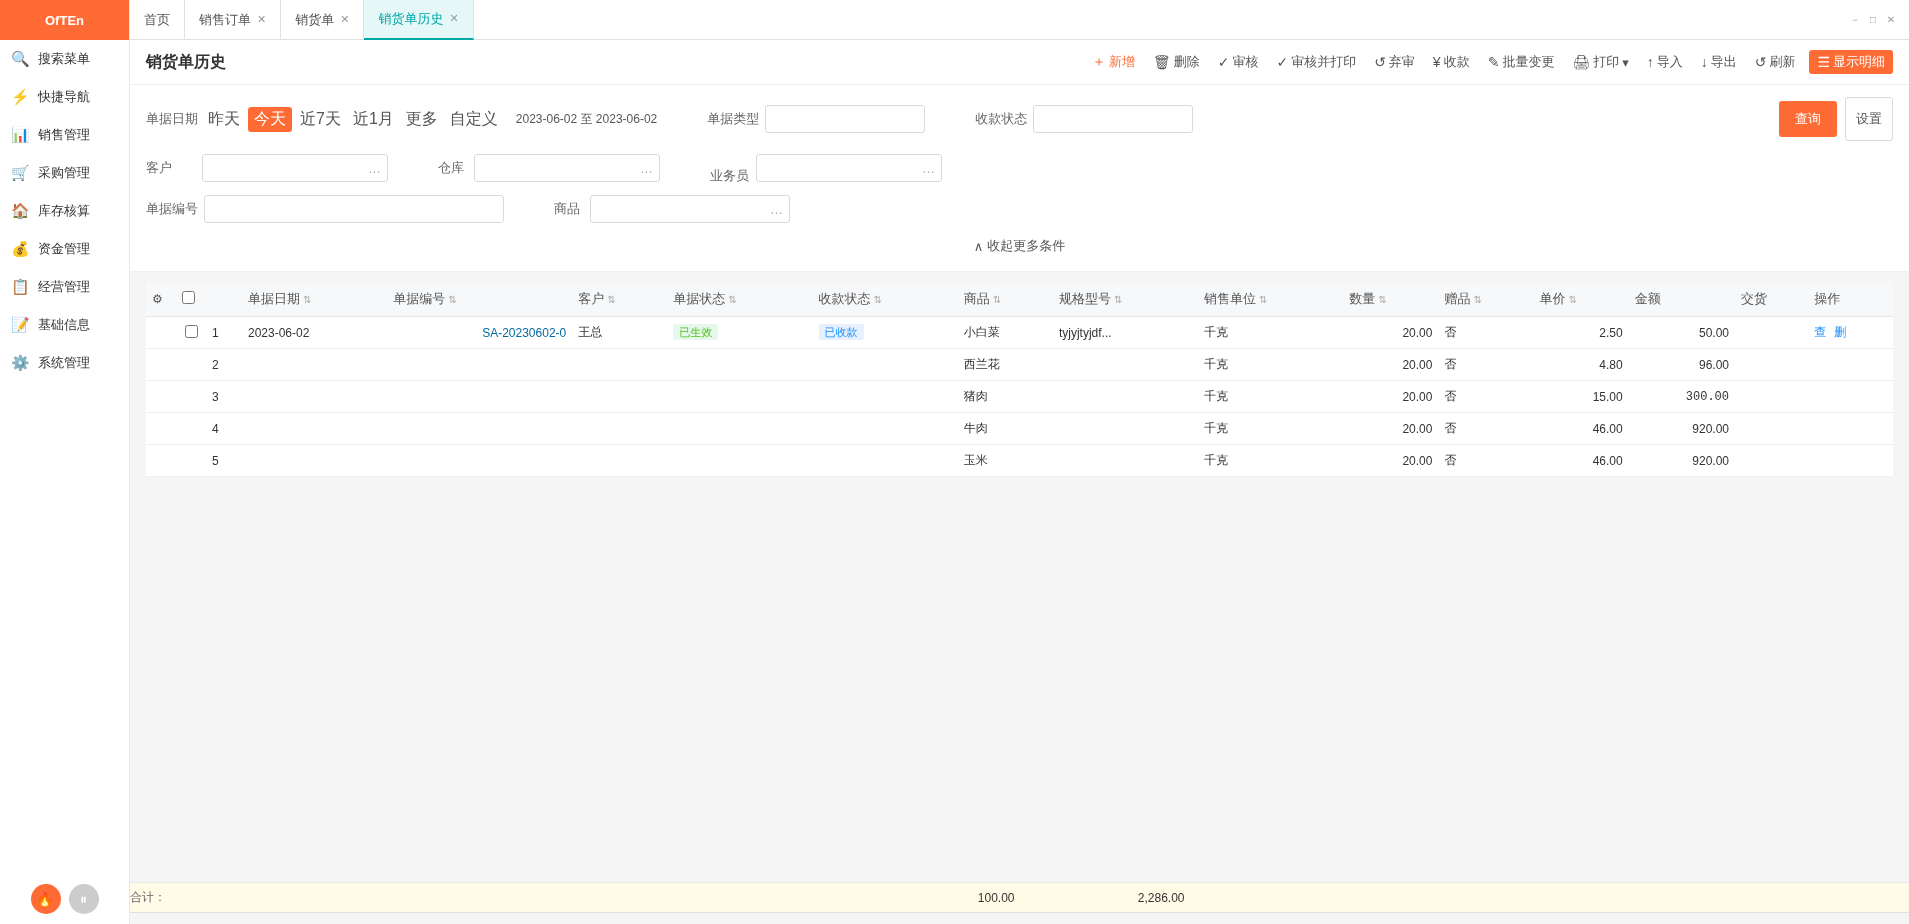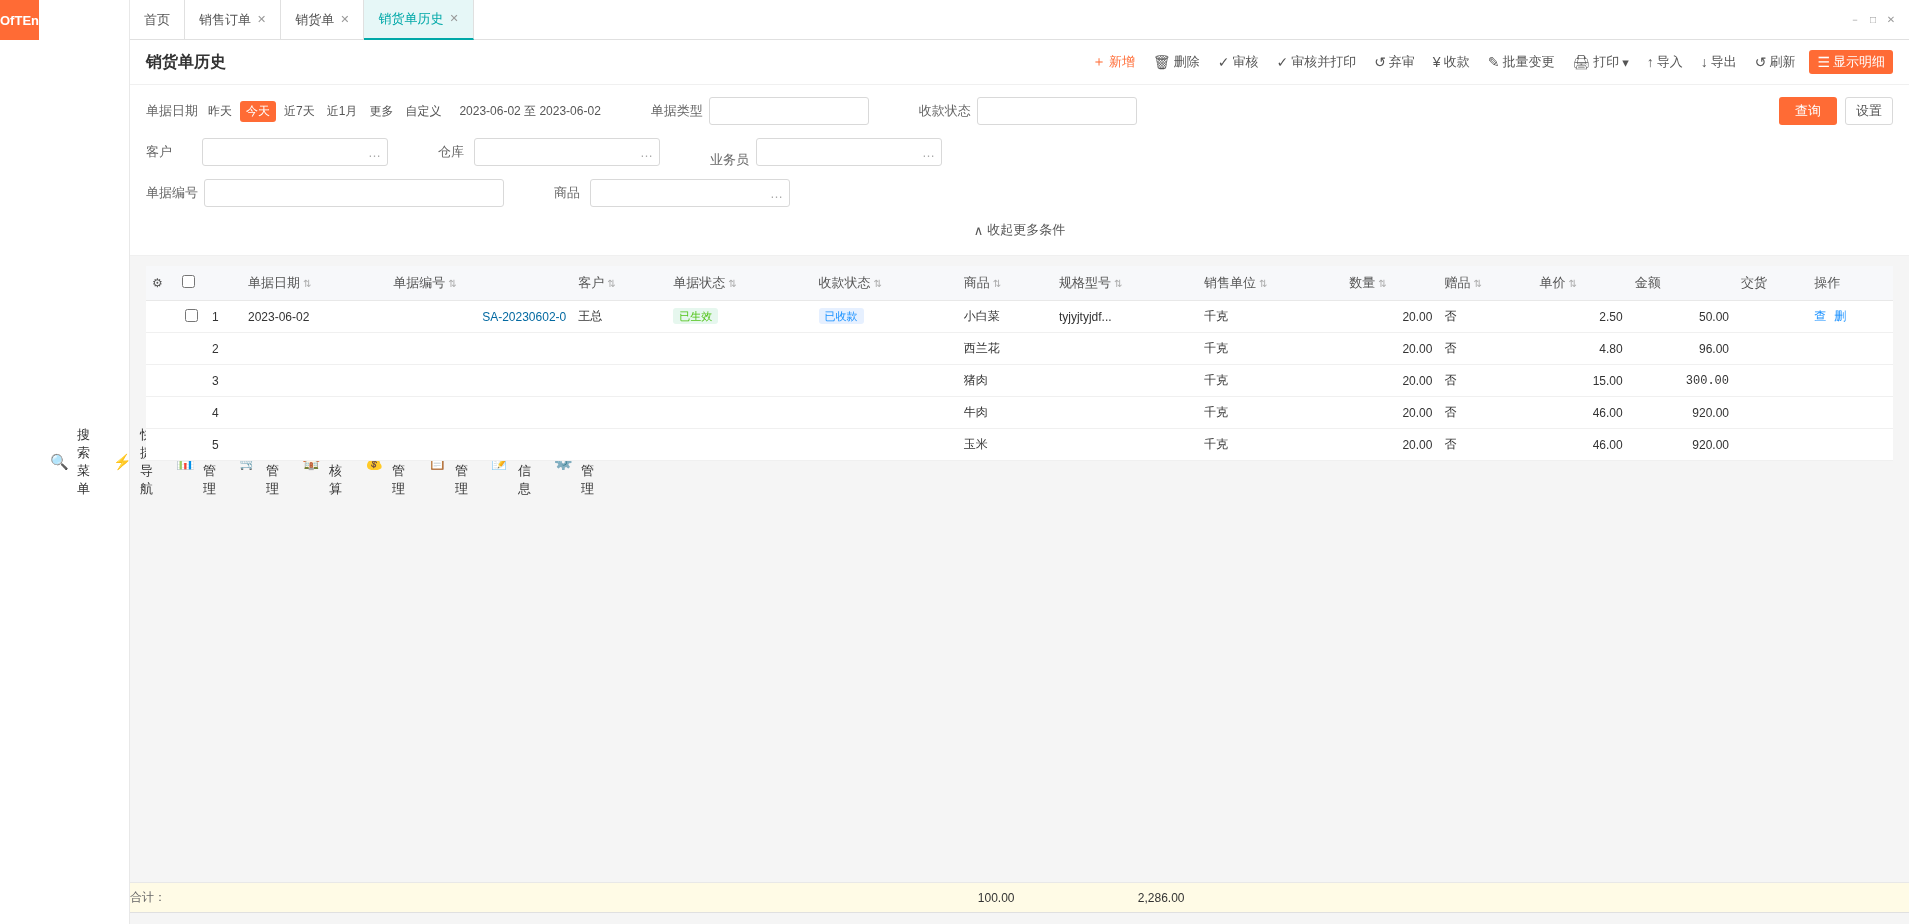--- a/index.html
+++ b/index.html
@@ -1,19 +1,19 @@
 <!DOCTYPE html>
 <html><head>
   <meta charset="utf-8">
   <style>
     * { box-sizing: border-box; margin: 0; padding: 0; font-family: 'Microsoft YaHei', Arial, sans-serif; font-size: 13px; }
     body { display: flex; height: 924px; overflow: hidden; background: #f5f5f5; }
 
     
-    .sidebar { width: 130px; background: #fff; border-right: 1px solid #e8e8e8; display: flex; flex-direction: row; }
+    .sidebar { width: 130px; background: #fff; border-right: 1px solid #e8e8e8; display: flex; flex-direction: column; }
     .sidebar-logo { height: 40px; background: #ff6b35; display: flex; align-items: center; justify-content: center; color: white; font-size: 14px; font-weight: bold; }
     .sidebar-item { display: flex; align-items: center; padding: 10px 12px; cursor: pointer; color: #333; gap: 8px; }
     .sidebar-item .icon { width: 18px; height: 18px; display: flex; align-items: center; justify-content: center; font-size: 15px; }
     .sidebar-item span.label { font-size: 13px; }
     .sidebar-bottom { margin-top: auto; padding: 10px; display: flex; gap: 8px; justify-content: center; }
     .sidebar-bottom-btn { width: 30px; height: 30px; border-radius: 50%; background: #ff6b35; display: flex; align-items: center; justify-content: center; cursor: pointer; }
 
     
     .main { flex: 1; display: flex; flex-direction: column; overflow: hidden; }
 
@@ -38,27 +38,27 @@
     .toolbar-btn.orange { color: #ff6b35; }
 
     
     .filter-area { background: #fff; padding: 12px 16px; border-bottom: 1px solid #f0f0f0; }
     .filter-row { display: flex; align-items: center; gap: 20px; margin-bottom: 10px; flex-wrap: wrap; }
     .filter-item { display: flex; align-items: center; gap: 6px; }
     .filter-label { color: #666; white-space: nowrap; min-width: fit-content; }
     .filter-input { border: 1px solid #d9d9d9; border-radius: 3px; padding: 3px 8px; height: 28px; min-width: 120px; color: #333; }
     .filter-input-wide { min-width: 200px; }
     .date-quick { display: flex; gap: 4px; }
-    .date-btn { cursor: pointer; color: #555; font-size: 12px; padding: 2px 4px; }
+    .date-btn { cursor: pointer; color: #555; font-size: 16px; padding: 2px 4px; }
     .date-btn.active { background: #ff6b35; color: white; border-radius: 3px; padding: 2px 6px; }
     .date-value { color: #333; font-size: 12px; }
     .select-input { border: 1px solid #d9d9d9; border-radius: 3px; padding: 3px 8px; height: 28px; min-width: 150px; color: #333; appearance: none; background: white; }
     .collapse-btn { display: flex; align-items: center; gap: 4px; cursor: pointer; color: #555; font-size: 12px; justify-content: center; padding: 4px; }
-    .btn-query { background: #ff6b35; color: white; border: none; border-radius: 3px; padding: 4px 16px; cursor: pointer; font-size: 13px; height: 28px; }
-    .btn-setting { background: white; color: #555; border: 1px solid #d9d9d9; border-radius: 3px; padding: 4px 10px; cursor: pointer; font-size: 13px; height: 28px; }
+    .btn-query { background: #ff6b35; color: white; border: none; border-radius: 3px; padding: 4px 16px; cursor: pointer; font-size: 13px; height: 36px; }
+    .btn-setting { background: white; color: #555; border: 1px solid #d9d9d9; border-radius: 3px; padding: 4px 10px; cursor: pointer; font-size: 13px; height: 44px; }
 
     
     .table-wrapper { flex: 1; overflow: auto; padding: 10px 16px; }
     .data-table { width: 100%; border-collapse: collapse; background: white; }
     .data-table th { background: #f7f8fa; color: #555; font-weight: normal; padding: 8px 6px; text-align: left; border-bottom: 1px solid #e8e8e8; white-space: nowrap; font-size: 12px; }
     .data-table td { padding: 7px 6px; border-bottom: 1px solid #f0f0f0; color: #333; font-size: 12px; white-space: nowrap; }
     .th-sort { display: flex; align-items: center; gap: 3px; cursor: pointer; }
     .sort-icon { color: #aaa; font-size: 10px; }
     .badge { border-radius: 3px; padding: 2px 6px; font-size: 11px; }
     .badge-green { background: #e6f7ee; color: #52c41a; }

